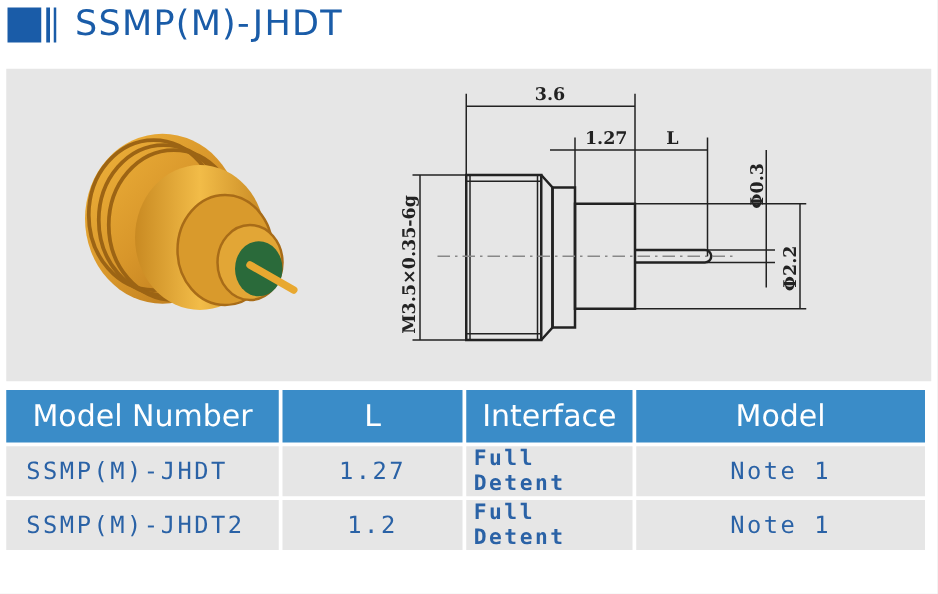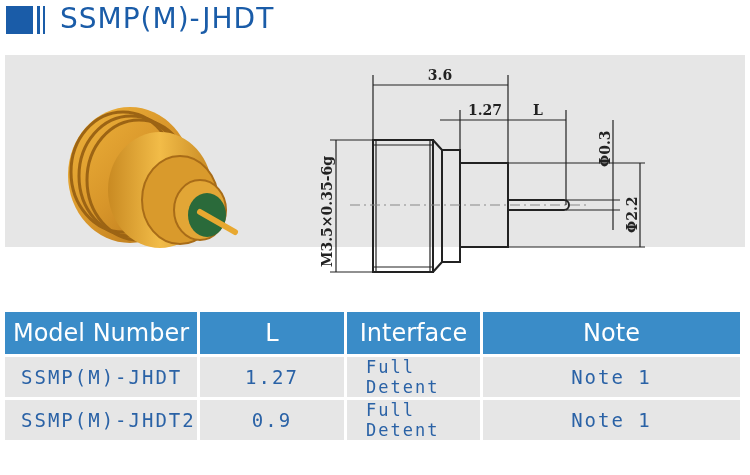--- a/index.html
+++ b/index.html
@@ -4,31 +4,31 @@
 <style>
   html, body { margin:0; padding:0; }
   body { width:750px; height:475px; background:#ffffff; position:relative; overflow:hidden;
          font-family:"Liberation Sans", sans-serif; }
   .title-bar { position:absolute; left:0; top:0; width:750px; height:45px; }
   .title-block { position:absolute; left:6px; top:6px; width:27px; height:28px; background:#1a5ca8; }
   .title-line1 { position:absolute; left:37px; top:6px; width:3px; height:28px; background:#1a5ca8; }
   .title-line2 { position:absolute; left:43px; top:6px; width:2px; height:28px; background:#1a5ca8; }
   .title-text { position:absolute; left:60px; top:2px; font-size:28px; color:#1a5ca8; letter-spacing:1px;
                 font-family:"DejaVu Sans", sans-serif; }
-  .panel { position:absolute; left:5px; top:55px; width:740px; height:192px; background:#e6e6e6; }
+  .panel { position:absolute; left:5px; top:55px; width:740px; height:250px; background:#e6e6e6; }
   .product { position:absolute; left:30px; top:25px; width:230px; height:200px; }
   .drawing { position:absolute; left:295px; top:0px; width:380px; height:250px; }
   .dim { font-family:"DejaVu Serif", serif; font-weight:bold; font-size:14px; fill:#222; }
   table.specs { position:absolute; left:5px; top:312px; width:741px; border-collapse:separate; border-spacing:3px 3px; margin:-3px; }
   table.specs th { background:#3a8cc8; color:#ffffff; font-weight:normal; font-size:24px; height:42px; padding:0;
                    font-family:"DejaVu Sans", sans-serif; letter-spacing:0px; }
   table.specs td { background:#e6e6e6; color:#2a62a6; font-size:19px; height:36px; padding:0; text-align:center;
                    font-family:"DejaVu Sans Mono", monospace; letter-spacing:2px; }
   table.specs td.model { text-align:left; padding-left:16px; }
-  table.specs td.iface { text-align:left; padding-left:19px; font-size:17px; }
+  table.specs td.iface { text-align:left; padding-left:6px; font-size:17px;font-weight:bold; }
 </style>
 </head>
 <body>
 
 <div class="title-bar">
   <div class="title-block"></div>
   <div class="title-line1"></div>
   <div class="title-line2"></div>
   <div class="title-text">SSMP(M)-JHDT</div>
 </div>
@@ -95,33 +95,33 @@
     <text class="dim" x="238" y="60" text-anchor="middle">L</text>
     <text class="dim" transform="translate(310,112) rotate(-90)">Φ0.3</text>
     <text class="dim" transform="translate(337,178) rotate(-90)">Φ2.2</text>
     <text class="dim" transform="translate(32,212) rotate(-90)">M3.5×0.35-6g</text>
   </svg>
 </div>
 
 <table class="specs">
   <thead>
     <tr>
-      <th style="width:192px">Model Number</th>
+      <th style="width:218px">Model Number</th>
       <th style="width:144px">L</th>
       <th style="width:133px">Interface</th>
-      <th>Note</th>
+      <th>Model</th>
     </tr>
   </thead>
   <tbody>
     <tr>
       <td class="model">SSMP(M)-JHDT</td>
       <td>1.27</td>
       <td class="iface">Full Detent</td>
       <td>Note 1</td>
     </tr>
     <tr>
       <td class="model">SSMP(M)-JHDT2</td>
-      <td>0.9</td>
+      <td>1.2</td>
       <td class="iface">Full Detent</td>
       <td>Note 1</td>
     </tr>
   </tbody>
 </table>
 
 </body></html>

